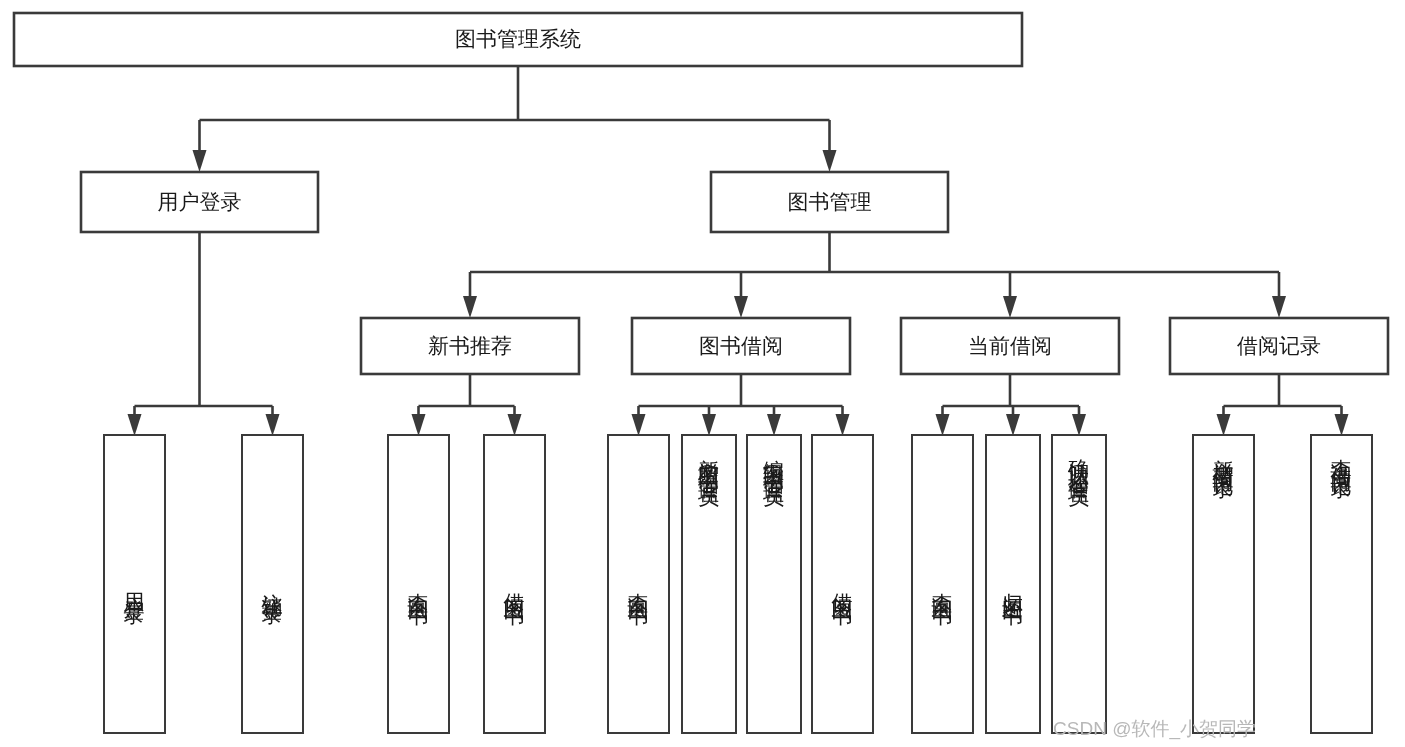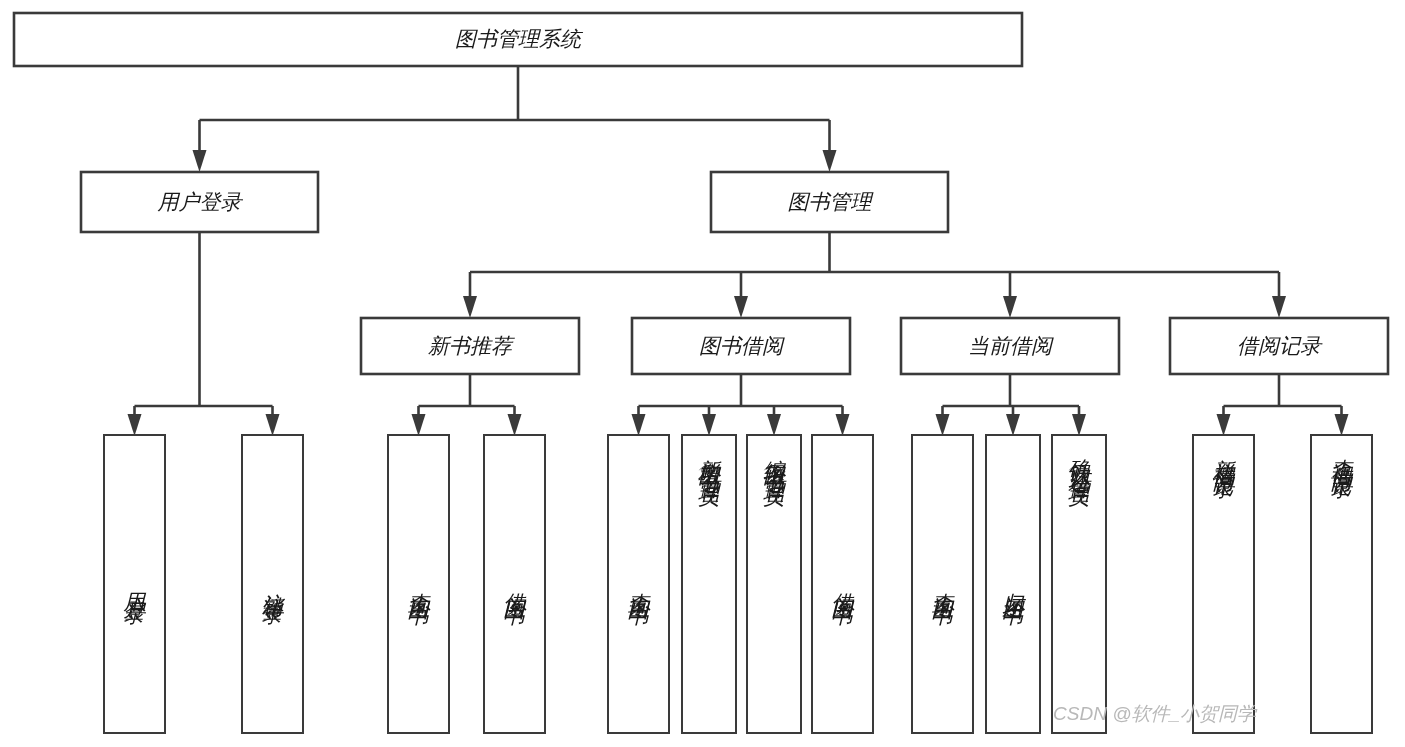--- a/index.html
+++ b/index.html
@@ -13,21 +13,20 @@
     font-family: "Liberation Sans", "DejaVu Sans", sans-serif;
     overflow: hidden;
     position: relative;
   }
   #diagram-root {
     position: absolute;
     left: 0;
     top: 0;
     width: 1264px;
     height: 747px;
-    font-style: italic;
   }
   svg.tree {
     display: block;
     width: 1405px;
     height: 747px;
   }
   .node-rect {
     fill: #ffffff;
     stroke: #3a3a3a;
     stroke-width: 2.6;
@@ -79,21 +78,21 @@
     left: 0;
     top: 0;
     width: 1405px;
     height: 747px;
     pointer-events: none;
   }
   .leaf-wrap .leaf-box { pointer-events: auto; }
   .watermark {
     position: absolute;
     right: 8px;
-    bottom: 20px;
+    bottom: 5px;
     font-family: "Liberation Sans", "DejaVu Sans", sans-serif;
     font-size: 19px;
     color: #b8b8b8;
     white-space: nowrap;
     user-select: none;
   }
 </style>
 </head>
 <body>
 

